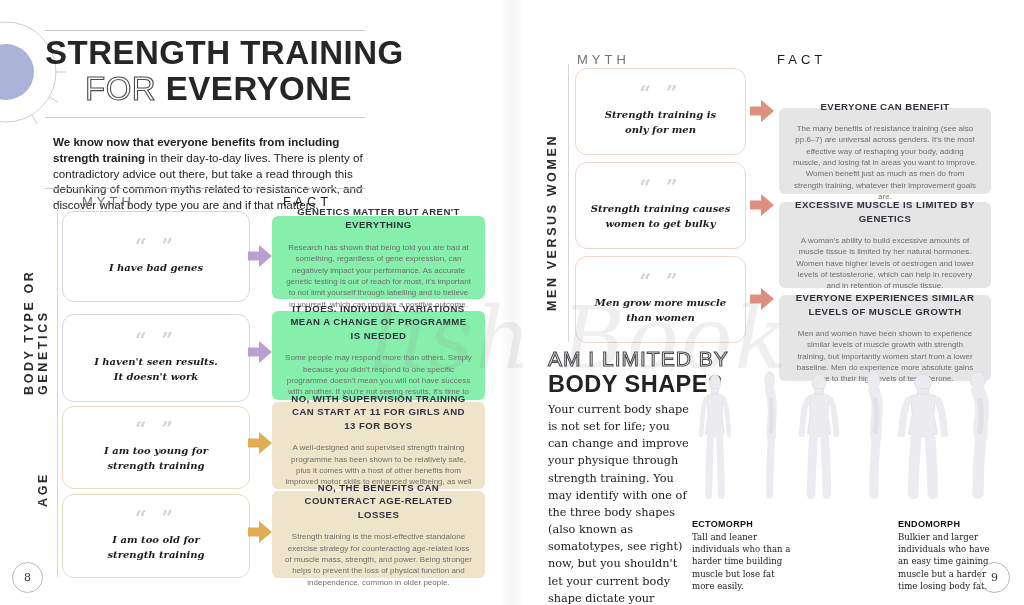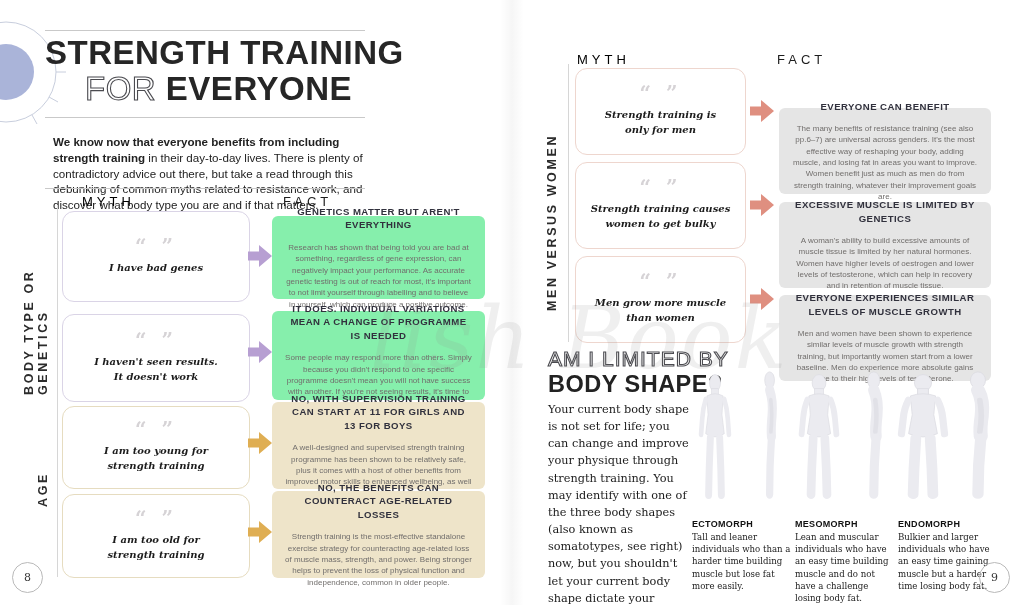--- a/index.html
+++ b/index.html
@@ -16,21 +16,21 @@
 
   
   .title-l1{left:45px;top:34px;font-size:33px;font-weight:700;letter-spacing:.5px;color:#262626;}
   .title-l2{left:45px;top:70px;font-size:33px;font-weight:700;letter-spacing:.5px;color:#262626;margin-left:40px;}
   .outline{color:#9a9aa0;-webkit-text-fill-color:transparent;-webkit-text-stroke:1.1px #4b4b50;font-weight:500;}
 
   .intro{left:45px;top:126px;width:324px;font-size:11.6px;line-height:1.36;color:#222;}
   .intro b{font-weight:700;}
 
   .col-header{position:absolute;font-size:13px;letter-spacing:4px;font-weight:400;}
-  .col-header.myth{color:#000000;}
+  .col-header.myth{color:#737373;}
   .col-header.fact{color:#1d1d1d;}
 
   .vrule{position:absolute;width:1px;background:#d6d6d6;}
   .vlabel{position:absolute;writing-mode:vertical-rl;transform:rotate(180deg);
           font-size:12.5px;font-weight:600;letter-spacing:2.6px;color:#2b2b2b;
           display:flex;align-items:center;justify-content:center;width:18px;}
 
   
   .myth-box{position:absolute;background:#fff;border:1px solid #ddd;border-radius:12px;
             display:flex;flex-direction:column;align-items:center;justify-content:center;
@@ -288,24 +288,20 @@
       </svg>
     <svg class="fig side endo">
         <use href="#fig-side"></use>
       </svg>
   </div>
 
   <div class="soma-label" style="left:692px">
     <div class="soma-name">ECTOMORPH</div>
     <div class="soma-desc">Tall and leaner individuals who than a harder time building muscle but lose fat more easily.</div>
   </div>
-  <div class="soma-label" style="left:795px">
-    <div class="soma-name">MESOMORPH</div>
-    <div class="soma-desc">Lean and muscular individuals who have an easy time building muscle and do not have a challenge losing body fat.</div>
-  </div>
   <div class="soma-label" style="left:898px">
     <div class="soma-name">ENDOMORPH</div>
     <div class="soma-desc">Bulkier and larger individuals who have an easy time gaining muscle but a harder time losing body fat.</div>
   </div>
 
   <div class="page-circ" style="left:979px;top:562px">9</div>
 
   <div id="watermark" class="abs">lish Book</div>
 </div>
 

